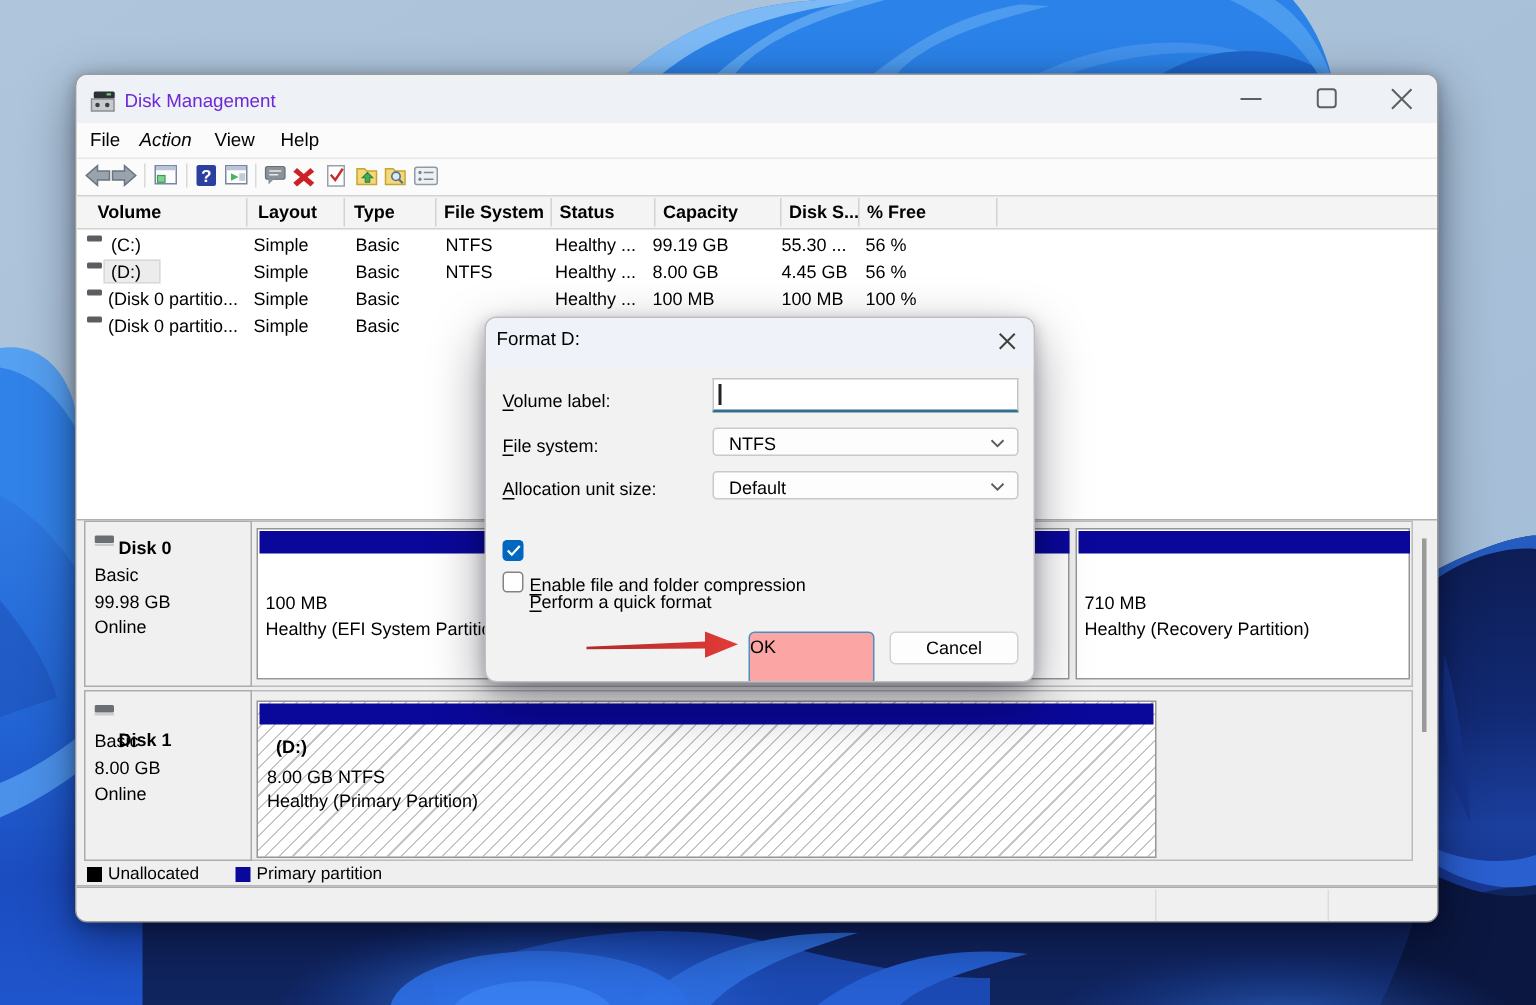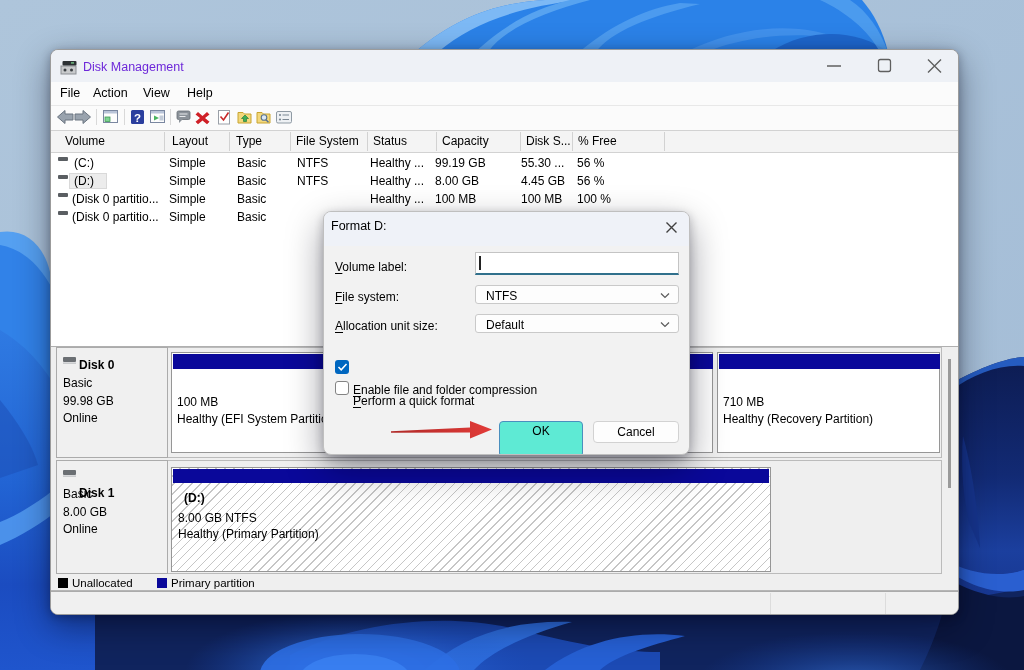--- a/index.html
+++ b/index.html
@@ -4,21 +4,21 @@
 <style>
   html,body{margin:0;padding:0;width:1024px;height:670px;overflow:hidden;}
   body{font-family:"Liberation Sans",sans-serif;position:relative;}
   #wall{position:absolute;left:0;top:0;width:1024px;height:670px;}
   .abs{position:absolute;}
   #win{position:absolute;left:50px;top:49px;width:909px;height:566px;
        background:#f0f0f0;border-radius:8px;
        box-shadow:0 12px 34px rgba(0,0,20,.42),0 2px 10px rgba(0,0,20,.28);
        border:1px solid #9b9b9b;box-sizing:border-box;overflow:hidden;}
   .t{position:absolute;white-space:nowrap;color:#000;}
-  .hd{top:84px;font-size:12px;}
+  .hd{top:84px;font-size:12px;font-weight:bold;}
   .hv{position:absolute;top:82px;width:1px;height:19px;background:#d2d2d2;}
   .rw{font-size:12px;}
   .ricon{position:absolute;left:7px;width:10px;height:4px;background:#5a5e62;border-radius:1px;box-shadow:0 5px 0 -2px #b5b8ba;}
   .dlbl{left:12px;font-size:12px;}
   .dicon{width:13px;height:9px;}
   .dl{left:11px;font-size:12px;}
   .u{text-decoration:underline;text-underline-offset:2px;}
   .cmb{position:absolute;left:151px;width:204px;height:19px;background:#fdfdfd;border:1px solid #c9c9c9;border-radius:3px;box-sizing:border-box;font-size:12px;}
 </style>
 </head>
@@ -91,21 +91,21 @@
   <ellipse cx="855" cy="686" rx="160" ry="55" fill="url(#glow)" opacity=".6"></ellipse>
 </svg>
 
 <div id="win">
 
   <div class="abs" style="left:0;top:0;width:100%;height:32px;background:#eef1f6;"></div>
   <div class="t" style="left:32px;top:10px;font-size:12.5px;color:#6d28d9;">Disk Management</div>
 
   <div class="abs" style="left:0;top:32px;width:100%;height:23px;background:#fbfbfb;"></div>
   <div class="t" style="left:9px;top:36px;font-size:12.5px;">File</div>
-  <div class="t" style="left:42px;top:36px;font-size:12.5px;">Action</div>
+  <div class="t" style="left:42px;top:36px;font-size:12.5px;font-style:italic;">Action</div>
   <div class="t" style="left:92px;top:36px;font-size:12.5px;">View</div>
   <div class="t" style="left:136px;top:36px;font-size:12.5px;">Help</div>
 
   <div class="abs" style="left:0;top:55px;width:100%;height:25px;background:#fbfbfb;border-top:1px solid #e8e8e8;box-sizing:border-box;"></div>
   <svg class="abs" style="left:0;top:55px;width:260px;height:25px;" viewBox="0 0 260 25">
 
     <path d="M14,5.5 L14,9 L22,9 L22,15 L14,15 L14,18.5 L6.5,12 Z" fill="#99a3ae" stroke="#6a7480" stroke-width="1"></path>
 
     <path d="M32,5.5 L32,9 L24,9 L24,15 L32,15 L32,18.5 L39.5,12 Z" fill="#99a3ae" stroke="#6a7480" stroke-width="1"></path>
     <line x1="45.5" y1="4" x2="45.5" y2="20" stroke="#d9d9d9" stroke-width="1"></line>
@@ -300,21 +300,21 @@
 
   <div class="abs" style="left:11px;top:148px;width:14px;height:14px;background:#0067c0;border-radius:3px;">
     <svg style="position:absolute;left:1.5px;top:2px;width:11px;height:10px;" viewBox="0 0 11 10">
         <path d="M1.5,5 L4.2,7.8 L9.5,2" fill="none" stroke="#fff" stroke-width="1.5"></path>
       </svg>
   </div>
   <div class="t dl" style="left:29px;top:149px;margin-top:33px;"><span class="u">P</span>erform a quick format</div>
   <div class="abs" style="left:11px;top:169px;width:14px;height:14px;background:#fff;border:1px solid #838383;border-radius:3px;box-sizing:border-box;"></div>
   <div class="t dl" style="left:29px;top:171px;"><span class="u">E</span>nable file and folder compression</div>
 
-  <div class="abs" style="left:175px;top:209px;width:84px;height:36px;background:#5eead4;border:1.5px solid #4a8fbe;border-radius:4px;box-sizing:border-box;text-align:center;font-size:12px;line-height:19px;">OK</div>
+  <div class="abs" style="left:175px;top:209px;width:84px;height:36px;background:#fca5a5;border:1.5px solid #4a8fbe;border-radius:4px;box-sizing:border-box;font-size:12px;line-height:19px;">OK</div>
   <div class="abs" style="left:269px;top:209px;width:86px;height:22px;background:#fdfdfd;border:1px solid #d2d2d2;border-radius:4px;box-sizing:border-box;text-align:center;font-size:12px;line-height:20px;">Cancel</div>
 </div>
 
 <svg class="abs" style="left:385px;top:415px;width:115px;height:30px;" viewBox="0 0 115 30">
   <defs>
       <linearGradient id="ar" x1="0" y1="0" x2="1" y2="0">
     <stop offset="0" stop-color="#b02a28"></stop>
         <stop offset="1" stop-color="#e23b38"></stop>
       </linearGradient>
     </defs>

